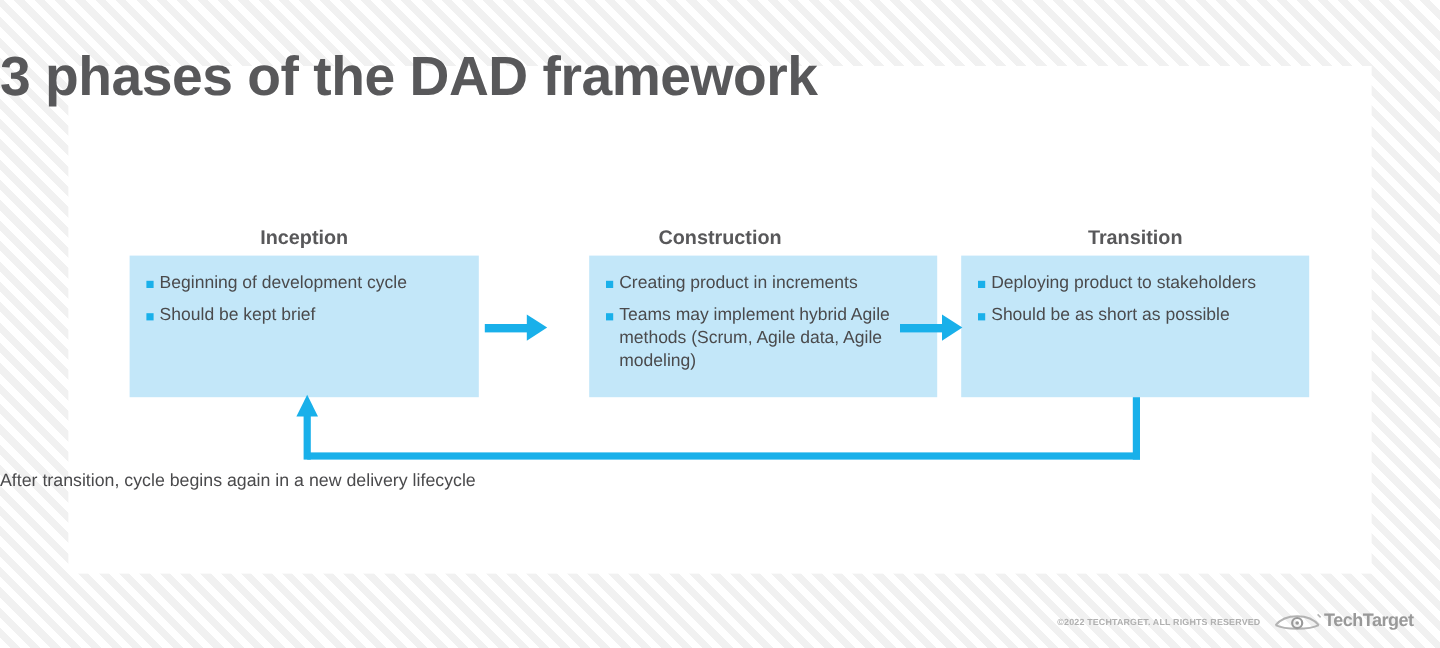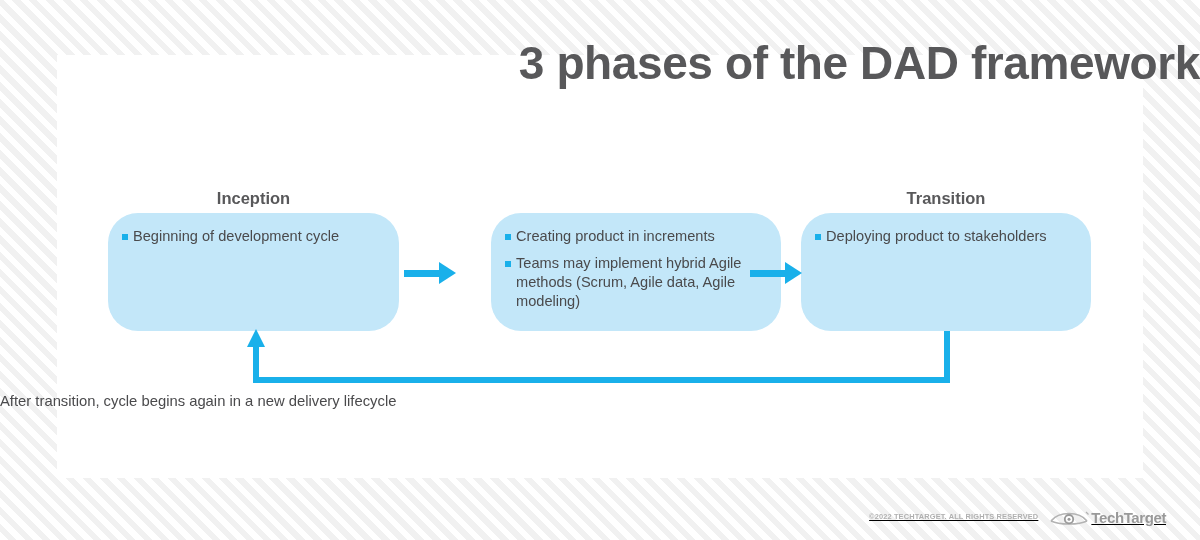--- a/index.html
+++ b/index.html
@@ -32,21 +32,21 @@
     height: 423px;
     background: #ffffff;
   }
 
   
   #title {
     position: absolute;
     left: 0;
     top: 36px;
     width: 100%;
-    text-align: right;
+    text-align: left;
     font-size: 46px;
     font-weight: bold;
     color: #58585a;
     letter-spacing: -0.4px;
   }
 
   
   #diagram {
     position: absolute;
     left: 0;
@@ -64,21 +64,20 @@
     color: #58585a;
     top: 189px;
   }
 
   .phase-box {
     position: absolute;
     top: 213px;
     height: 118px;
     background: #c3e7f9;
     padding: 14px 14px 0 14px;
-    border-radius: 30px;
   }
 
   .bullets {
     list-style: none;
   }
 
   .bullets li {
     position: relative;
     padding-left: 11px;
     margin-bottom: 8px;
@@ -180,26 +179,25 @@
     top: 393px;
     width: 1200px;
     text-align: left;
     font-size: 14.8px;
     color: #4a4a4c;
   }
 
   
   #footer {
     position: absolute;
-    right: 34px;
+    right: 22px;
     bottom: 14px;
     display: flex;
-    align-items: center;
+    align-items: flex-end;
     gap: 9px;
-    text-decoration: underline;
   }
 
   #copyright {
     font-size: 7.4px;
     font-weight: bold;
     color: #b0b0b0;
     letter-spacing: 0.15px;
     padding-bottom: 3px;
     white-space: nowrap;
   }
@@ -221,38 +219,41 @@
 </head>
 <body>
 
 <div id="card"></div>
 
 <div id="title">3 phases of the DAD framework</div>
 
 <div id="diagram">
 
   <div class="phase-label" id="label-inception">Inception</div>
+  <div class="phase-label" id="label-construction">Construction</div>
   <div class="phase-label" id="label-transition">Transition</div>
 
   <div class="phase-box" id="box-inception">
     <ul class="bullets">
       <li>Beginning of development cycle</li>
+      <li>Should be kept brief</li>
     </ul>
   </div>
 
   <div class="phase-box" id="box-construction">
     <ul class="bullets">
       <li>Creating product in increments</li>
       <li>Teams may implement hybrid Agile methods (Scrum, Agile data, Agile modeling)</li>
     </ul>
   </div>
 
   <div class="phase-box" id="box-transition">
     <ul class="bullets">
       <li>Deploying product to stakeholders</li>
+      <li>Should be as short as possible</li>
     </ul>
   </div>
 
   <div class="arrow-h" id="arrow-1">
     <div class="shaft"></div>
     <div class="head"></div>
   </div>
   <div class="arrow-h" id="arrow-2">
     <div class="shaft"></div>
     <div class="head"></div>

